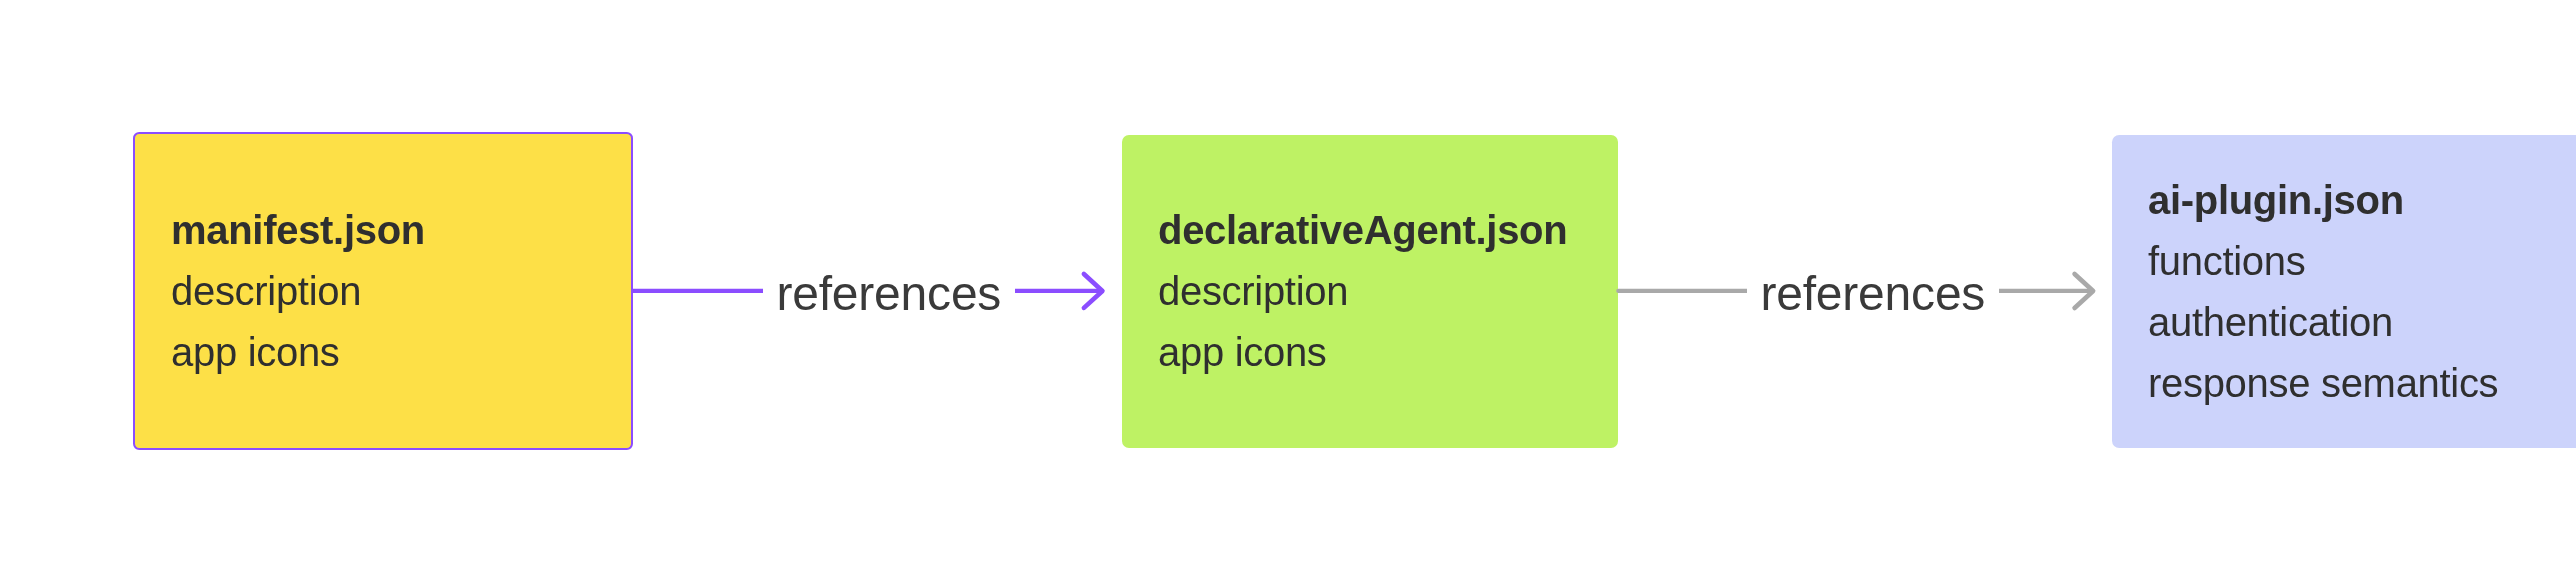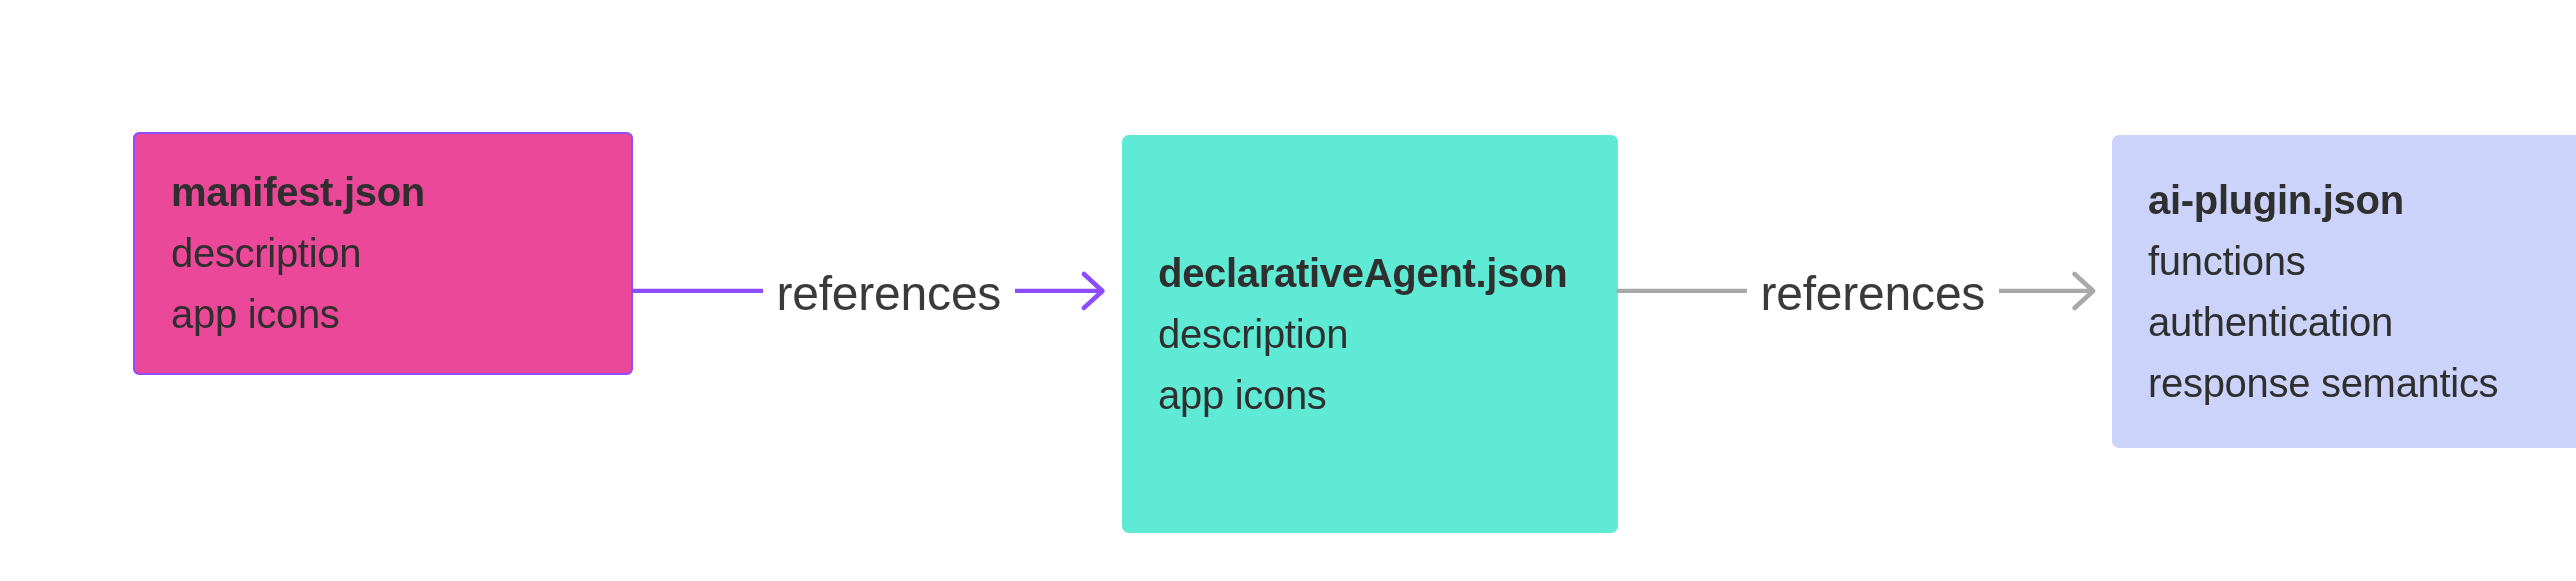--- a/index.html
+++ b/index.html
@@ -45,33 +45,33 @@
   }
   .node .line.title {
     font-weight: bold;
   }
 
   
   #node-manifest {
     left: 133px;
     top: 132px;
     width: 500px;
-    height: 243px;
-    background: #ec4899;
+    height: 318px;
+    background: #fde047;
     border: 2.6px solid #8b4dff;
     border-radius: 6.2px;
   }
 
   
   #node-declarative {
     left: 1122px;
     top: 135px;
     width: 496px;
-    height: 398px;
-    background: #5eead4;
+    height: 313px;
+    background: #bef264;
     border-radius: 7px;
   }
 
   
   #node-aiplugin {
     left: 2112px;
     top: 135px;
     width: 495px;
     height: 313px;
     background: #ccd3fb;

